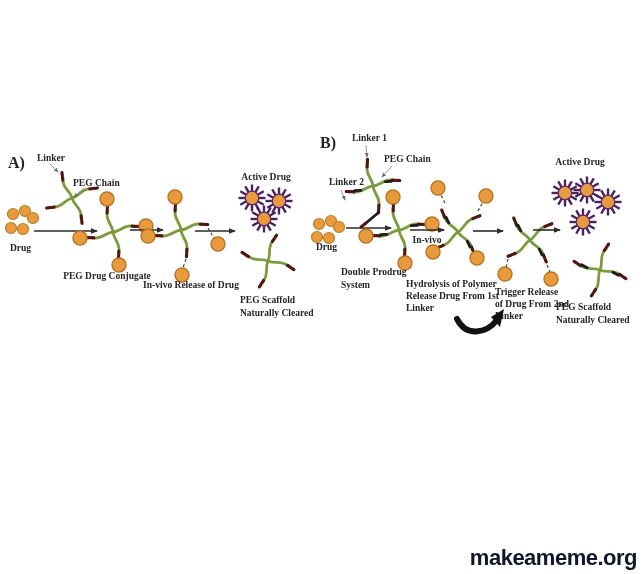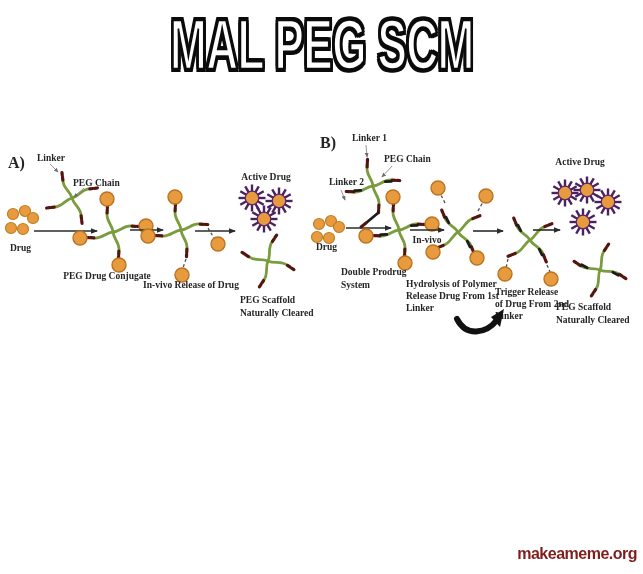--- a/index.html
+++ b/index.html
@@ -19,38 +19,35 @@
       0 -3px 0 #0b0b0b, 0 3px 0 #0b0b0b, -3px 0 0 #0b0b0b, 3px 0 0 #0b0b0b;
   }
   .top-text{font-size:70px;transform:scale(0.63,1);transform-origin:center top;letter-spacing:-1px;}
   .bottom-text{font-size:34px;transform:scale(0.63,1);transform-origin:center top;letter-spacing:-0.5px;
     -webkit-text-stroke:2.2px #0b0b0b;
     text-shadow:
       -2px -2px 0 #0b0b0b, 2px -2px 0 #0b0b0b, -2px 2px 0 #0b0b0b, 2px 2px 0 #0b0b0b,
       0 -2px 0 #0b0b0b, 0 2px 0 #0b0b0b, -2px 0 0 #0b0b0b, 2px 0 0 #0b0b0b;}
   .watermark{
     position:absolute;right:6px;top:545px;
-    font-family:"Liberation Sans",sans-serif;font-weight:700;font-size:16px;
-    color:#7f1d1d;letter-spacing:-0.5px;
+    font-family:"Liberation Sans",sans-serif;font-weight:700;font-size:22px;
+    color:#0f172a;letter-spacing:-0.5px;
     text-shadow:-1.5px -1.5px 0 #fff,1.5px -1.5px 0 #fff,-1.5px 1.5px 0 #fff,1.5px 1.5px 0 #fff,
                 0 -1.5px 0 #fff,0 1.5px 0 #fff,-1.5px 0 0 #fff,1.5px 0 0 #fff;
   }
   .figure{position:absolute;left:0;top:120px;width:643px;height:260px;}
   svg text{font-family:"Liberation Serif","DejaVu Serif",serif;font-weight:bold;fill:#252525;}
   .lbl{font-size:9.5px;}
   .panel-letter{font-size:16px;}
 </style>
 </head>
 <body>
 
 <div class="canvas">
 
-  <div class="meme-line" style="top:10px;">
-    <div class="meme-text top-text">MAL PEG SCM</div>
-  </div>
 
   <div class="figure">
   <svg width="643" height="260" viewBox="0 0 643 260" xmlns="http://www.w3.org/2000/svg" xmlns:xlink="http://www.w3.org/1999/xlink">
     <defs>
       <marker id="mA" markerWidth="9" markerHeight="8" refX="6.5" refY="3" orient="auto" markerUnits="userSpaceOnUse">
         <path d="M0,0 L7.5,3 L0,6 Z" fill="#2b2b2b"></path>
       </marker>
       <marker id="mS" markerWidth="6" markerHeight="5" refX="4.2" refY="2" orient="auto" markerUnits="userSpaceOnUse">
         <path d="M0,0 L5,2 L0,4 Z" fill="#6e6e6e"></path>
       </marker>

